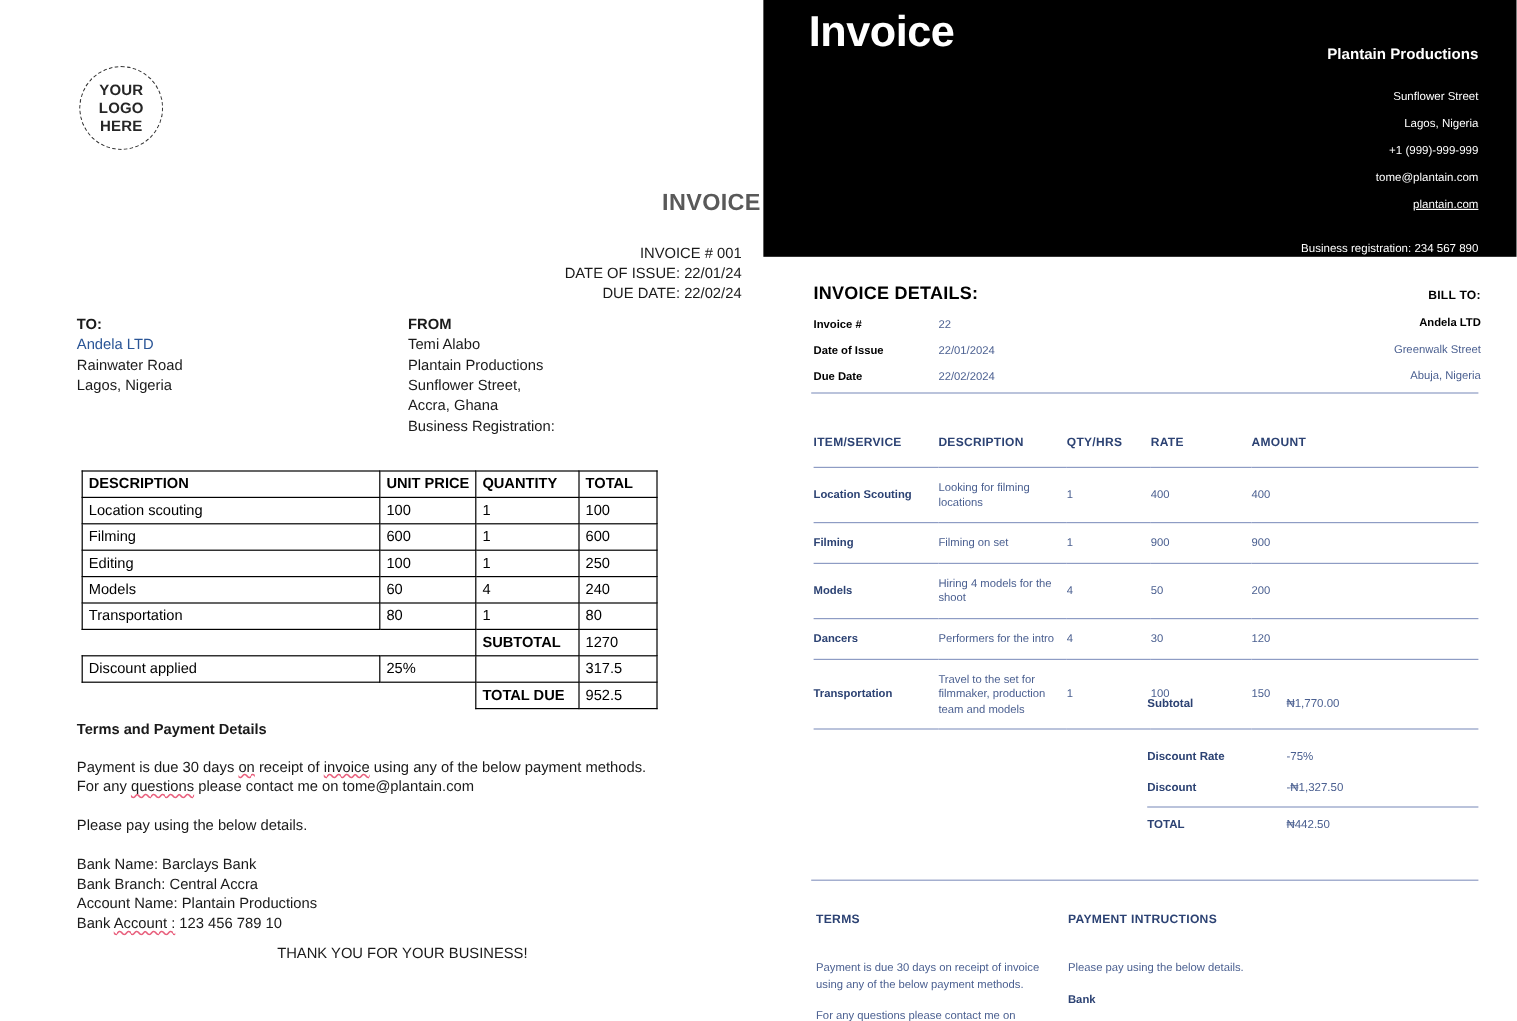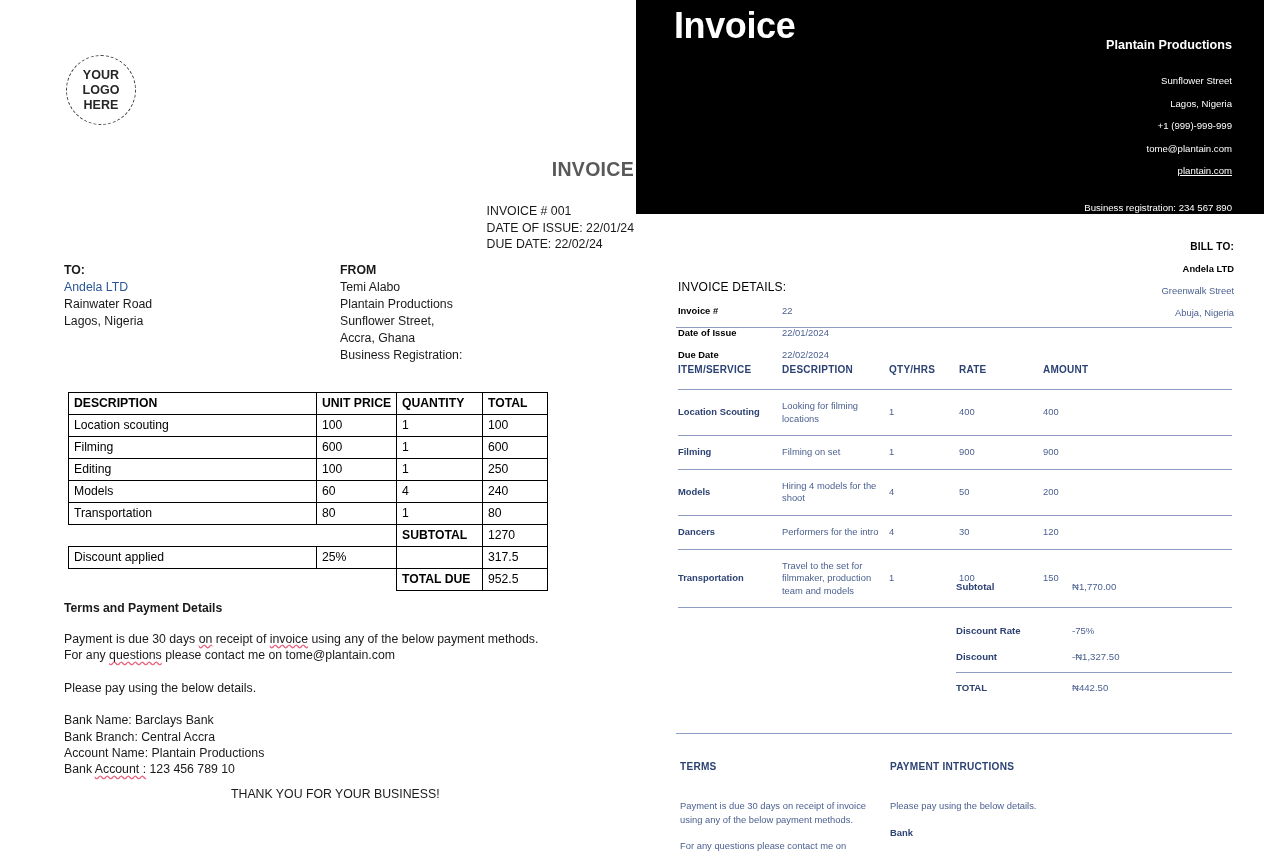--- a/index.html
+++ b/index.html
@@ -48,21 +48,22 @@
   #invoice-heading {
     position: absolute;
     right: 22px; top: 158px;
     font-size: 19.5px;
     font-weight: bold;
     color: #595959;
     letter-spacing: .3px;
   }
   #meta-lines {
     position: absolute;
-    right: 22px; top: 203px;
+    right: 38px; top: 203px;
+    text-align: right;
     font-size: 12.3px;
     color: #1a1a1a;
     line-height: 16.6px;
   }
 
   #party-block {
     position: absolute;
     left: 64px; top: 262px;
     width: 500px;
     display: flex;
@@ -181,21 +182,21 @@
     height: 0;
     border-top: 1.6px solid #8e9cc4;
   }
 
   #r-details {
     position: absolute;
     left: 678px; top: 236px;
     width: 556px;
     font-size: 9.4px;
   }
-  #r-details .dt-head { font-weight: normal; font-size: 12px; letter-spacing: .2px; margin-top: 44px; }
+  #r-details .dt-head { font-weight: bold; font-size: 15px; letter-spacing: .2px; }
   #r-details .row { display: flex; margin-top: 11px; }
   #r-details .k { width: 104px; font-weight: bold; }
   #r-details .v { color: #4a5f90; }
   #bill-to {
     position: absolute;
     right: 0; top: 0;
     text-align: right;
     font-size: 9.4px;
     line-height: 22px;
   }

